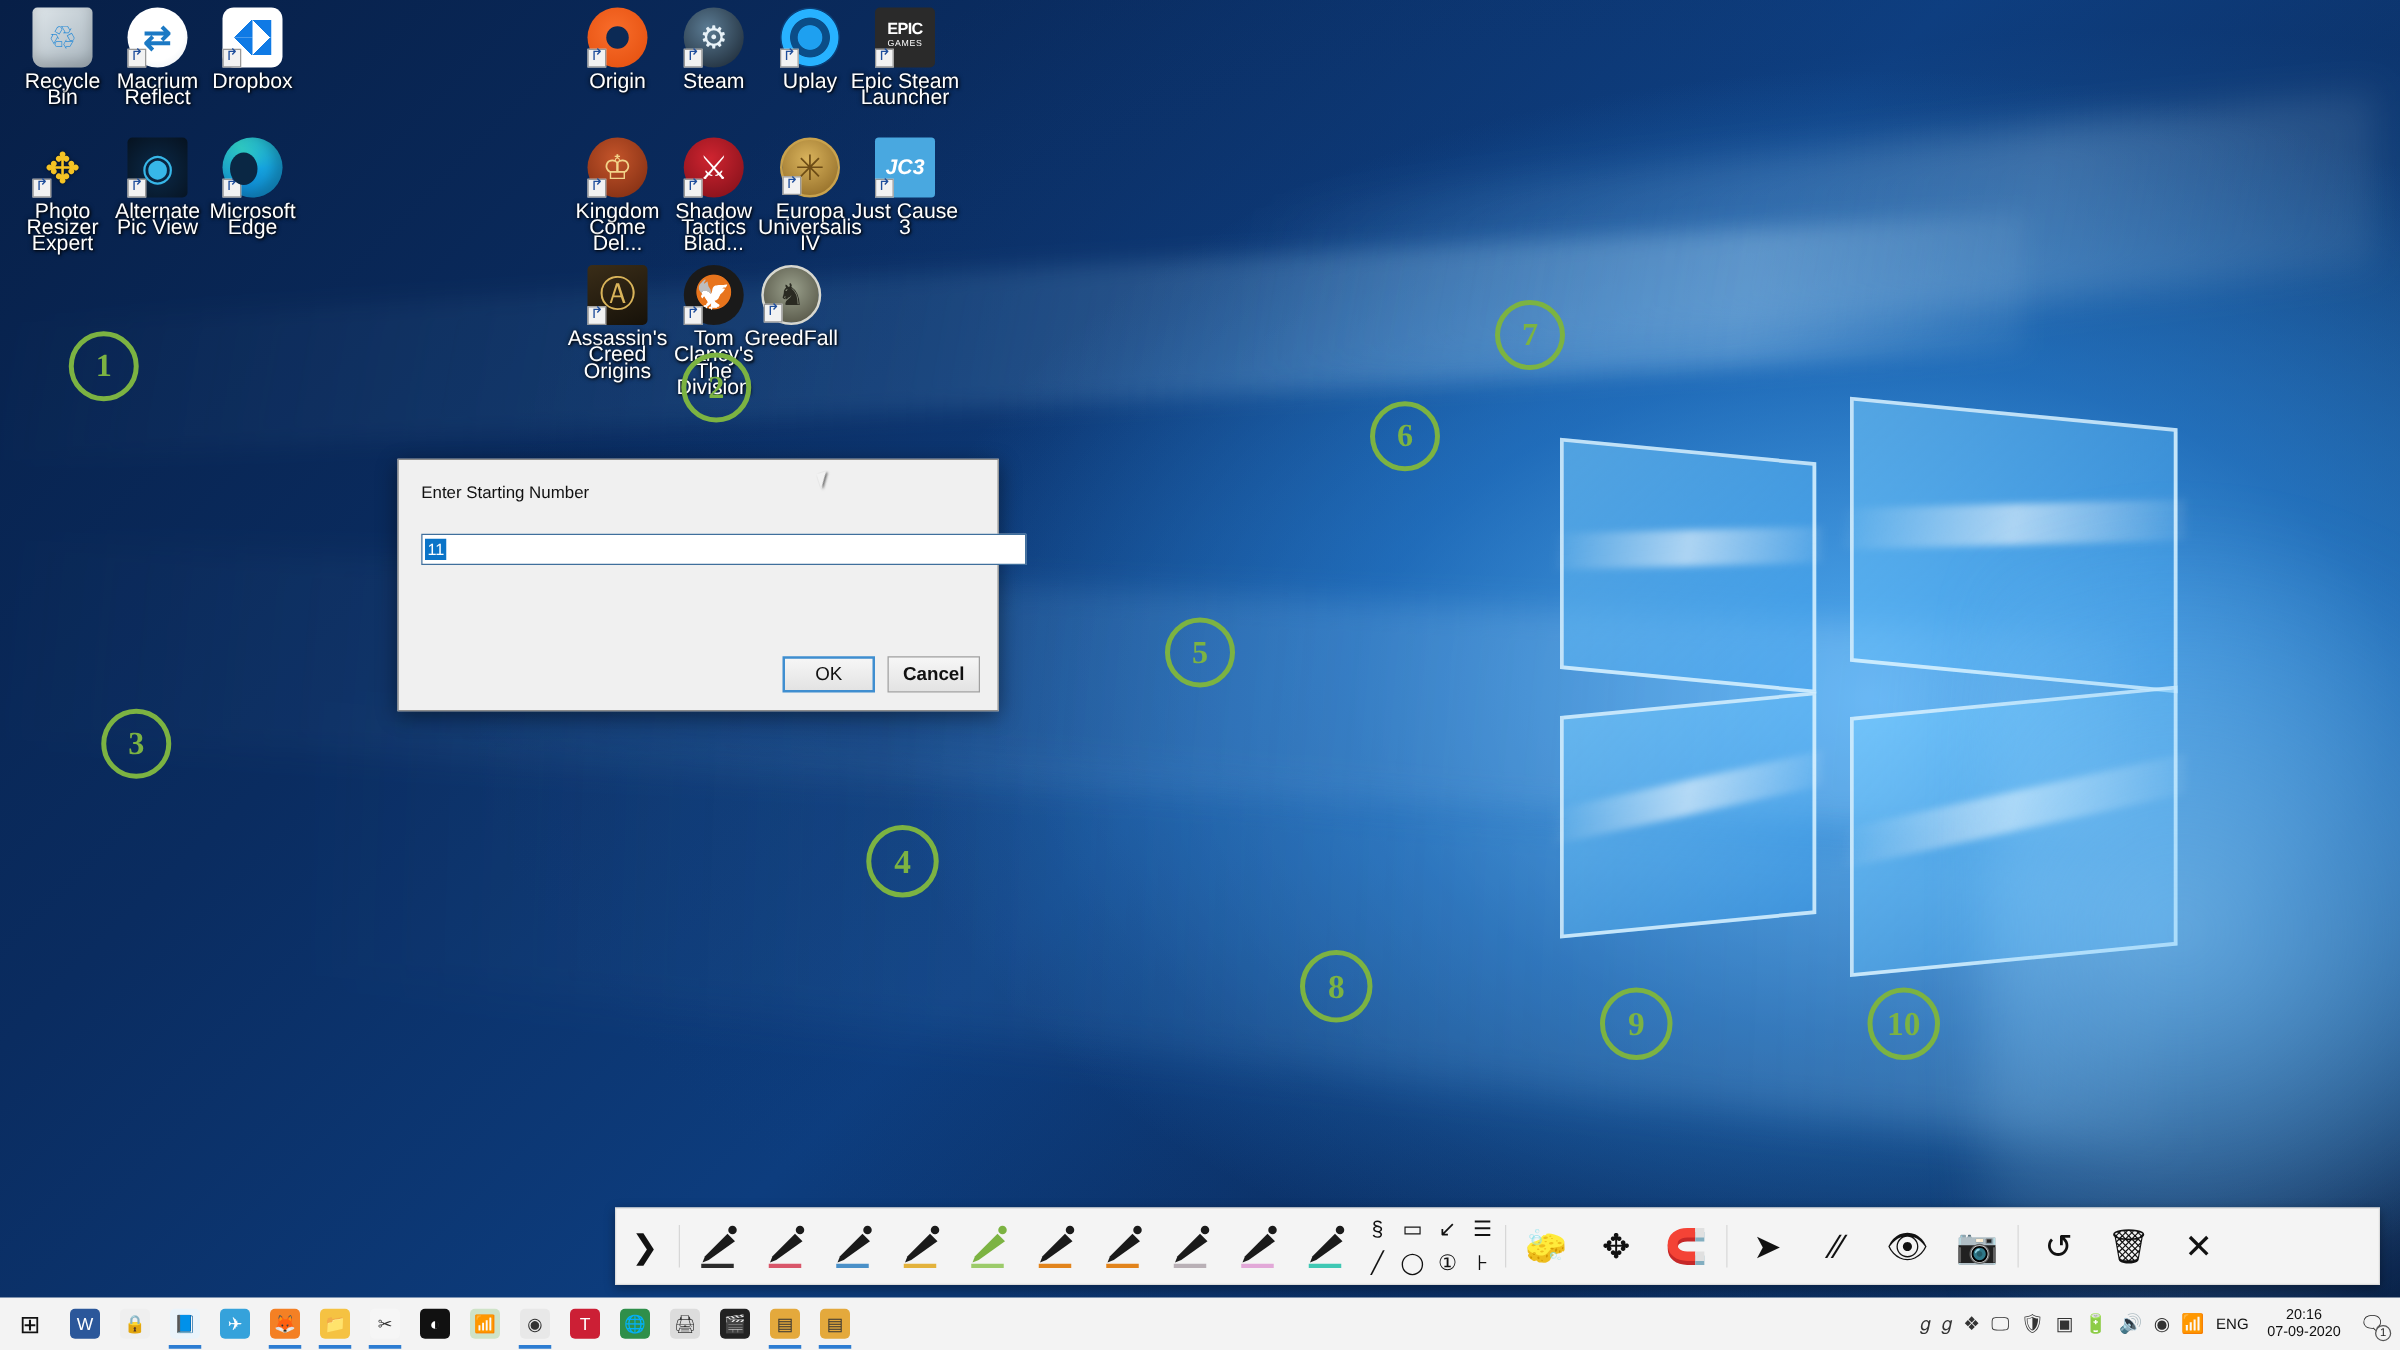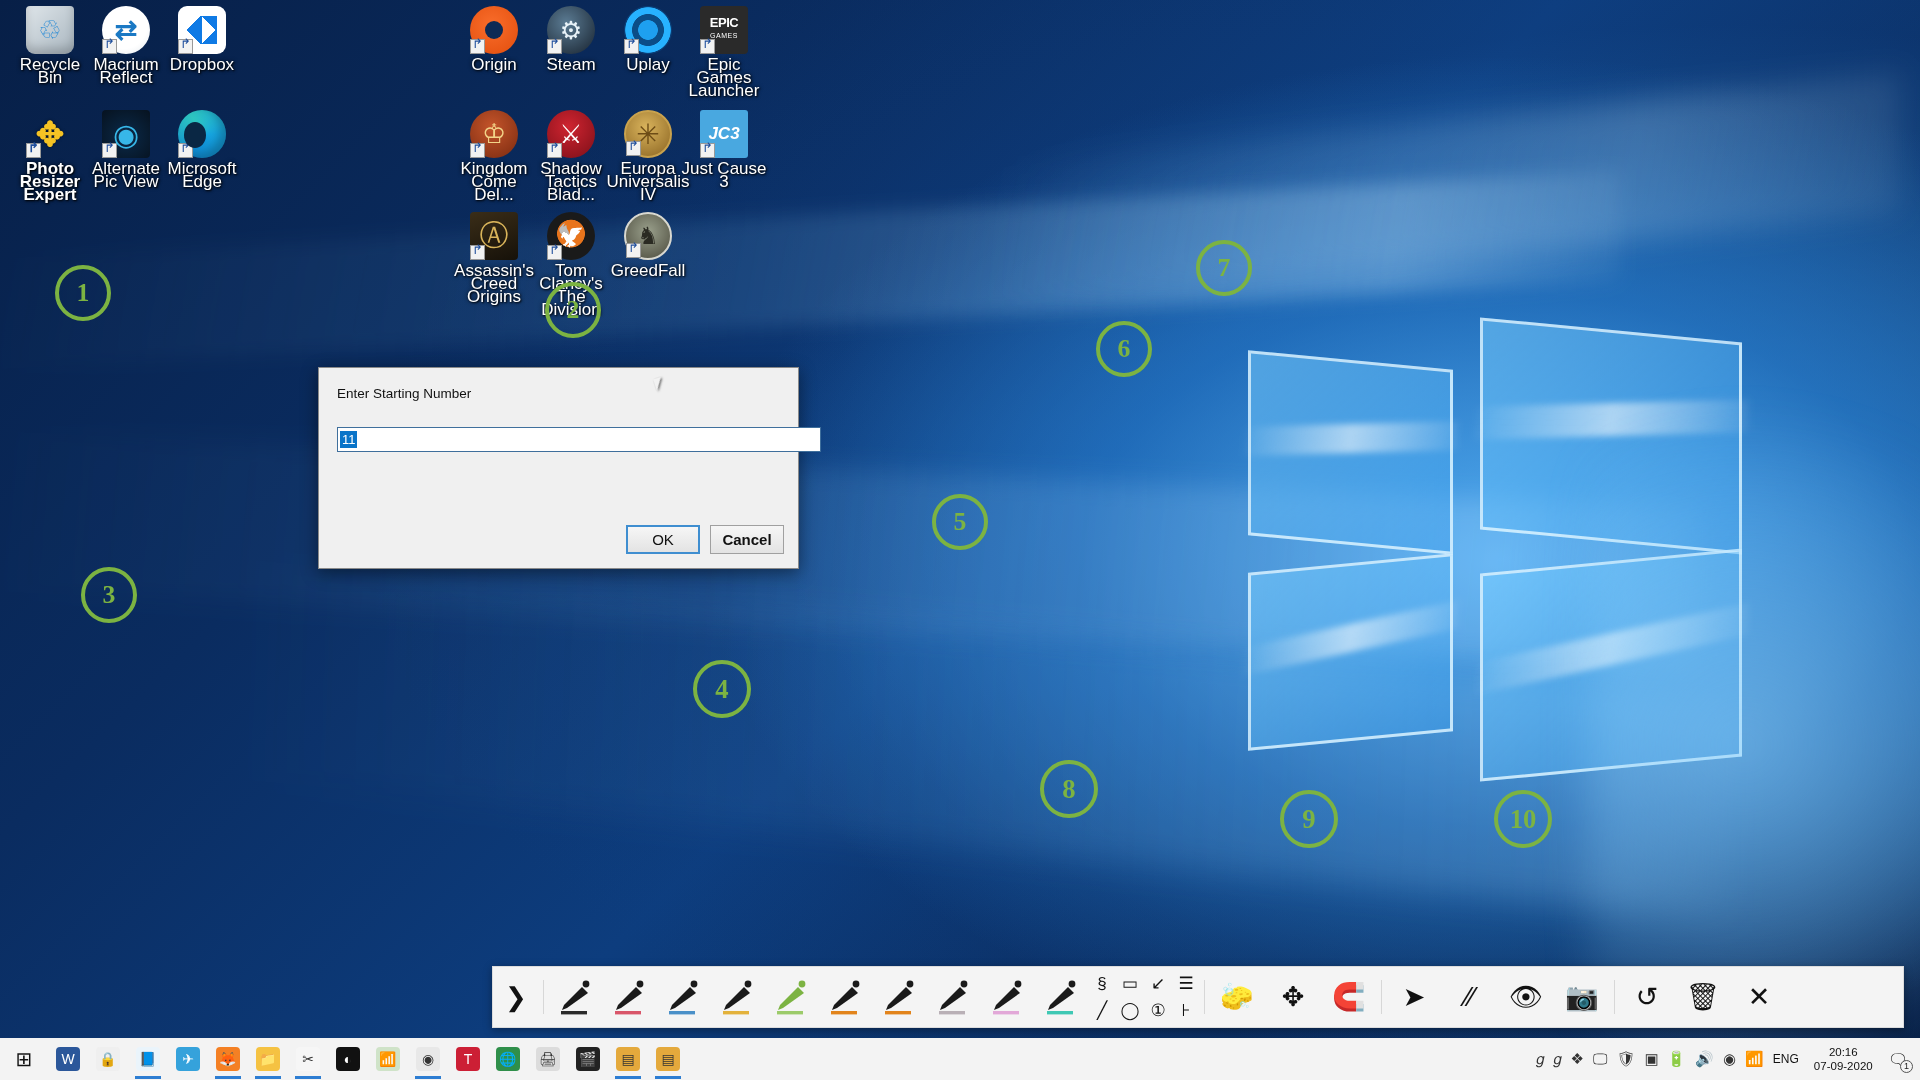--- a/index.html
+++ b/index.html
@@ -202,21 +202,21 @@
         <span class="shortcut-arrow"></span>
       </div>
       <div class="lbl">Macrium Reflect</div>
     </div>
     <div class="dicon" style="left: 158px; top: 6px;">
       <div class="glyph ic-dropbox">
         <span class="shortcut-arrow"></span>
       </div>
       <div class="lbl">Dropbox</div>
     </div>
-    <div class="dicon" style="left: 6px; top: 110px; font-weight: bold;">
+    <div class="dicon" style="left: 6px; top: 110px;">
       <div class="glyph ic-prx">
         <span class="shortcut-arrow"></span>
       </div>
       <div class="lbl">Photo Resizer Expert</div>
     </div>
     <div class="dicon" style="left: 82px; top: 110px;">
       <div class="glyph ic-apv">
         <span class="shortcut-arrow"></span>
       </div>
       <div class="lbl">Alternate Pic View</div>
@@ -242,21 +242,21 @@
     <div class="dicon" style="left: 604px; top: 6px;">
       <div class="glyph ic-uplay">
         <span class="shortcut-arrow"></span>
       </div>
       <div class="lbl">Uplay</div>
     </div>
     <div class="dicon" style="left: 680px; top: 6px;">
       <div class="glyph ic-epic">
         <span class="shortcut-arrow"></span>
       </div>
-      <div class="lbl">Epic Games Launcher</div>
+      <div class="lbl">Epic Steam Launcher</div>
     </div>
     <div class="dicon" style="left: 450px; top: 110px;">
       <div class="glyph ic-kcd">
         <span class="shortcut-arrow"></span>
       </div>
       <div class="lbl">Kingdom Come Del...</div>
     </div>
     <div class="dicon" style="left: 527px; top: 110px;">
       <div class="glyph ic-stb">
         <span class="shortcut-arrow"></span>
@@ -280,21 +280,21 @@
         <span class="shortcut-arrow"></span>
       </div>
       <div class="lbl">Assassin's Creed Origins</div>
     </div>
     <div class="dicon" style="left: 527px; top: 212px;">
       <div class="glyph ic-div">
         <span class="shortcut-arrow"></span>
       </div>
       <div class="lbl">Tom Clancy's The Division</div>
     </div>
-    <div class="dicon" style="left: 604px; top: 212px;">
+    <div class="dicon" style="left: 589px; top: 212px;">
       <div class="glyph ic-gf">
         <span class="shortcut-arrow"></span>
       </div>
       <div class="lbl">GreedFall</div>
     </div>
   </div>
 
 <div id="tag-layer">
     <div class="tag" style="left: 55px; top: 265px; width: 56px; height: 56px; font-size: 25.76px; border-color: rgb(124, 179, 66); color: rgb(124, 179, 66);">1</div>
     <div class="tag" style="left: 545px; top: 282px; width: 56px; height: 56px; font-size: 25.76px; border-color: rgb(124, 179, 66); color: rgb(124, 179, 66);">2</div>

